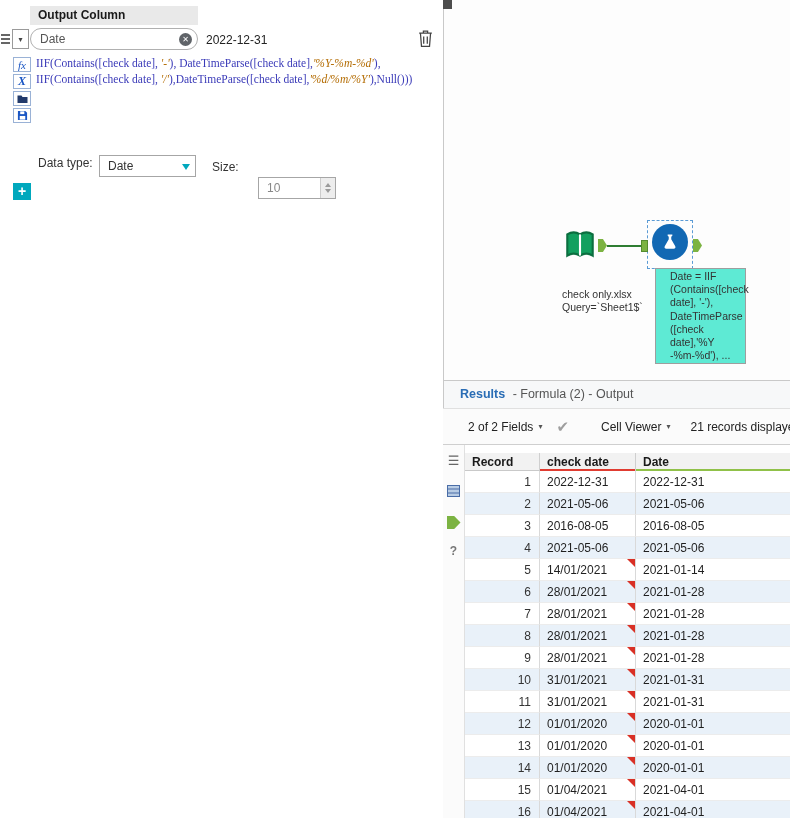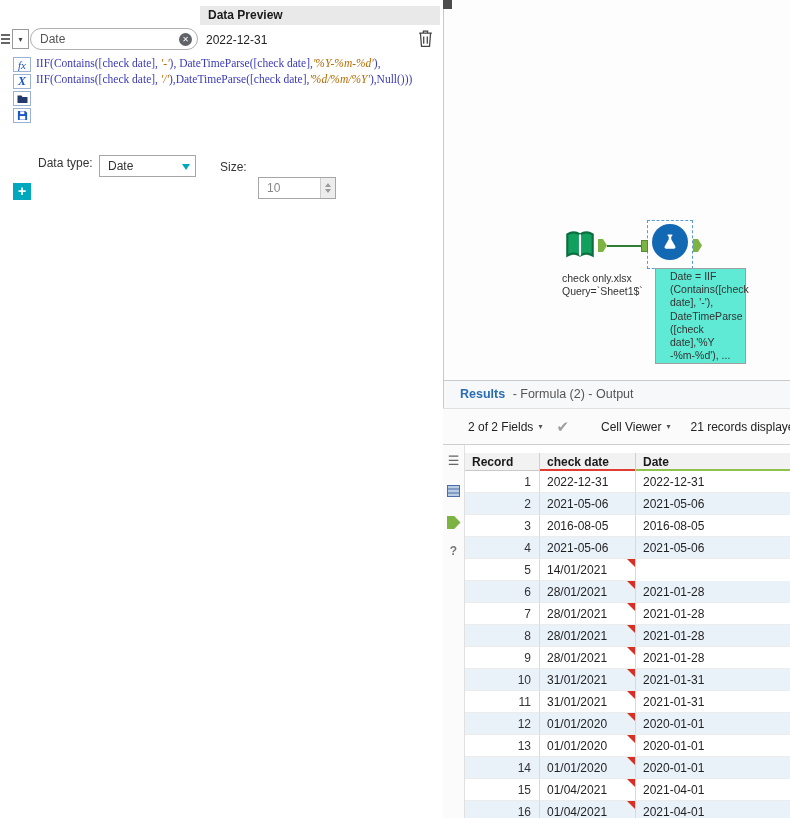--- a/index.html
+++ b/index.html
@@ -68,21 +68,21 @@
   .tc.c-rec{text-align:right;padding-right:8px;color:#333}
   .tc.c-chk{padding-left:7px}
   .tc.c-date{padding-left:7px;border-right:none}
   .flag{position:absolute;top:0;right:0;width:0;height:0;border-left:8px solid transparent;border-top:8px solid #d93025}
 </style>
 </head>
 <body>
 
 <div id="root">
 
-  <div class="abs cfg-head" style="left:200px;top:6px;width:240px;height:19px">Data Preview</div>
+  <div class="abs cfg-head" style="left:30px;top:6px;width:168px;height:19px">Output Column</div>
 
   <div class="abs hamburger" style="left:1px;top:32px">
     <span></span>
       <span></span>
       <span></span>
   </div>
   <div class="abs chev-box" style="left:12px;top:29px">▾</div>
 
   <input class="abs name-input" style="left: 30px; top: 28px;" readonly="" value="Date">
   <div class="abs clear-btn" style="left:179px;top:33px">✕</div>
@@ -114,21 +114,21 @@
     </svg>
   </div>
 
   <div class="abs expr-area" style="left:36px;top:56px"><span class="seg-code">IIF(Contains([check date], </span><span class="seg-string">'-'</span><span class="seg-code">), DateTimeParse([check date],</span><span class="seg-string">'%Y-%m-%d'</span><span class="seg-code">), IIF(Contains([check date], </span><span class="seg-string">'/'</span><span class="seg-code">),DateTimeParse([check date],</span><span class="seg-string">'%d/%m/%Y'</span><span class="seg-code">),Null()))</span></div>
 
   <div class="abs lbl" style="left:38px;top:156px">Data type:</div>
   <div class="abs dd" style="left:99px;top:155px">
     <span>Date</span>
     <span class="caret"></span>
   </div>
-  <div class="abs lbl" style="left:220px;top:160px">Size:</div>
+  <div class="abs lbl" style="left:212px;top:160px">Size:</div>
   <div class="abs size-wrap" style="left:258px;top:155px">
     <input readonly="" value="10" style="">
     <span class="spinner">
       <span class="sp-up"></span>
       <span class="sp-dn"></span>
     </span>
   </div>
 
   <div class="abs add-btn" style="left:13px;top:183px">+</div>
 
@@ -147,21 +147,21 @@
 
   <div class="abs sel-box" style="left:647px;top:220px;width:46px;height:49px"></div>
   <div class="abs anchor-rect" style="left:641px;top:240px;width:7px;height:12px"></div>
   <div class="abs tool-circle" style="left:652px;top:224px">
     <svg width="20" height="20" viewBox="0 0 24 24">
       <path d="M9.2 3h5.6v1.6l-1.3 1v3.2l4.8 8.4c.8 1.4-.2 3-1.8 3H7.5c-1.6 0-2.6-1.6-1.8-3l4.8-8.4V5.6l-1.3-1z" fill="#fff"></path>
     </svg>
   </div>
   <div class="abs anchor-tag" style="left:693px;top:239px;width:9px;height:13px"></div>
 
-  <div class="abs annot" style="left:562px;top:272px;width:88px">check only.xlsx
+  <div class="abs annot" style="left:562px;top:288px;width:88px">check only.xlsx
 Query=`Sheet1$`</div>
   <div class="abs annot annot-box" style="left:655px;top:268px;width:91px;height:96px">Date = IIF
 (Contains([check
 date], '-'),
 DateTimeParse
 ([check date],'%Y
 -%m-%d'), ...</div>
 
   <div class="abs results-panel"></div>
 
@@ -227,20 +227,21 @@
           <div class="tc c-date">2016-08-05</div>
         </div>
         <div class="trow alt">
           <div class="tc c-rec">4</div>
           <div class="tc c-chk">2021-05-06</div>
           <div class="tc c-date">2021-05-06</div>
         </div>
         <div class="trow">
           <div class="tc c-rec">5</div>
           <div class="tc c-chk">14/01/2021<span class="flag"></span></div>
+          <div class="tc c-date">2021-01-14</div>
         </div>
         <div class="trow alt">
           <div class="tc c-rec">6</div>
           <div class="tc c-chk">28/01/2021<span class="flag"></span></div>
           <div class="tc c-date">2021-01-28</div>
         </div>
         <div class="trow">
           <div class="tc c-rec">7</div>
           <div class="tc c-chk">28/01/2021<span class="flag"></span></div>
           <div class="tc c-date">2021-01-28</div>

